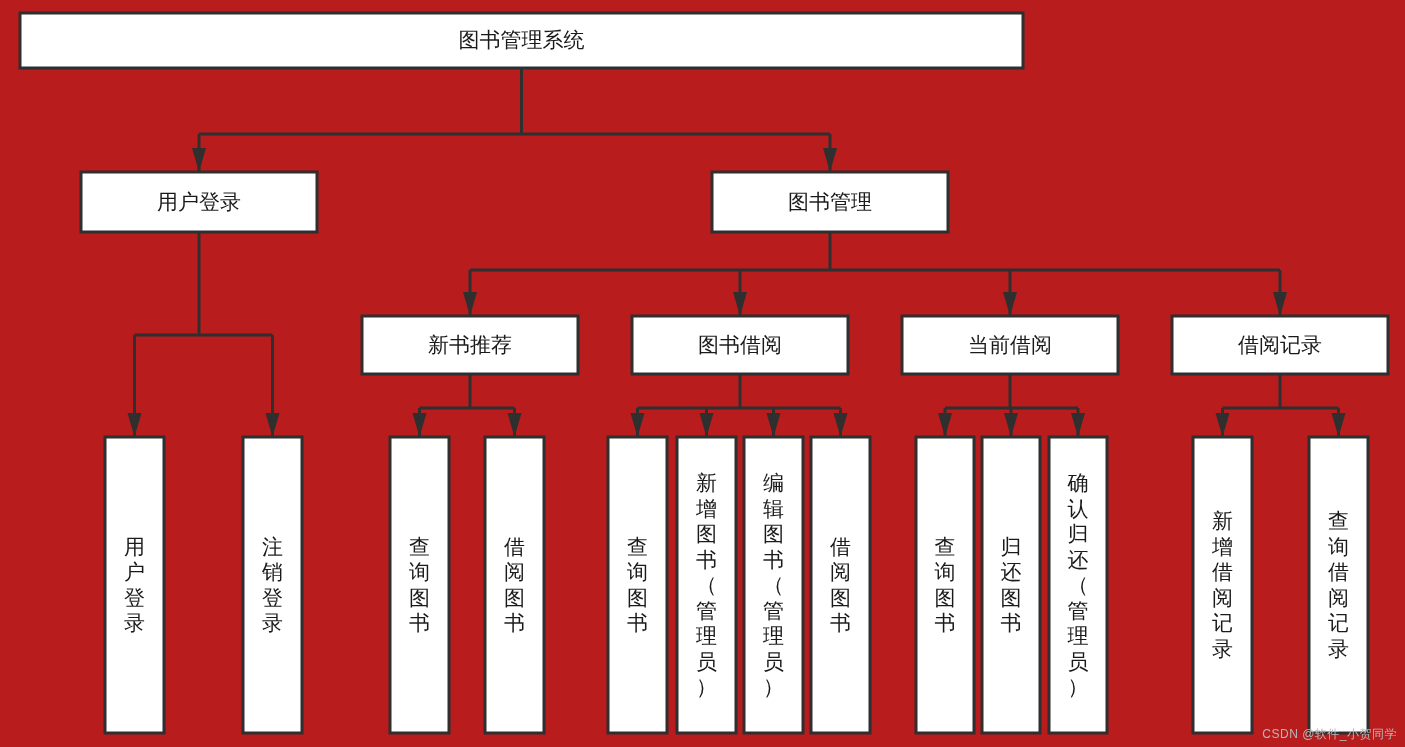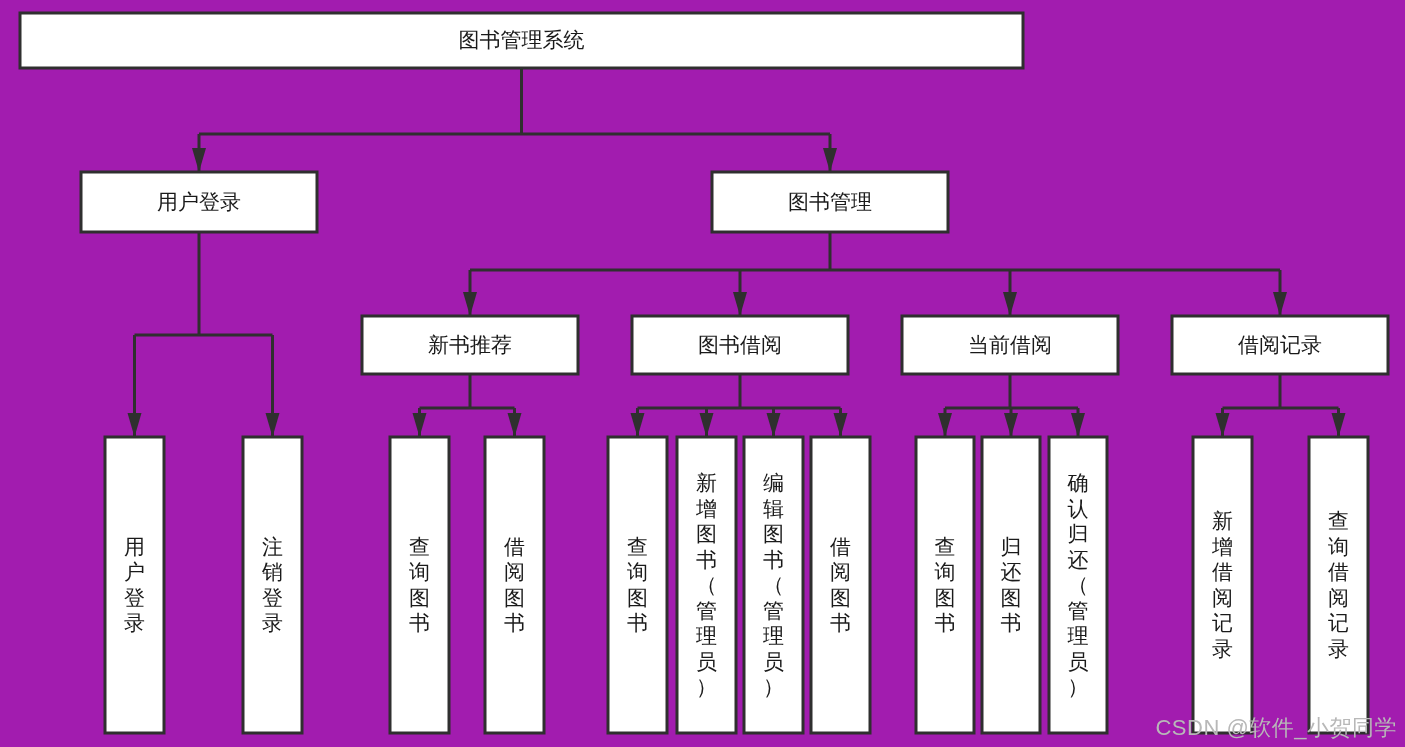--- a/index.html
+++ b/index.html
@@ -8,21 +8,21 @@
     padding: 0;
     background: #ffffff;
   }
   body {
     font-family: "Liberation Sans", "DejaVu Sans", sans-serif;
   }
   #diagram-root {
     position: relative;
     width: 1405px;
     height: 747px;
-    background: #a21caf;
+    background: #b91c1c;
     overflow: hidden;
   }
   svg.diagram-canvas {
     position: absolute;
     top: 0;
     left: 0;
     width: 1405px;
     height: 747px;
     display: block;
   }
@@ -52,21 +52,21 @@
     font-family: "Liberation Sans", "DejaVu Sans", sans-serif;
     fill: #1a1a1a;
     font-size: 21px;
     text-anchor: middle;
   }
   .watermark {
     position: absolute;
     right: 8px;
     bottom: 4px;
     font-family: "Liberation Sans", "DejaVu Sans", sans-serif;
-    font-size: 22px;
+    font-size: 12px;
     color: #b8b8b8;
     white-space: nowrap;
     letter-spacing: 0.5px;
     user-select: none;
   }
 </style>
 </head>
 <body>
 
 <div id="diagram-root">

